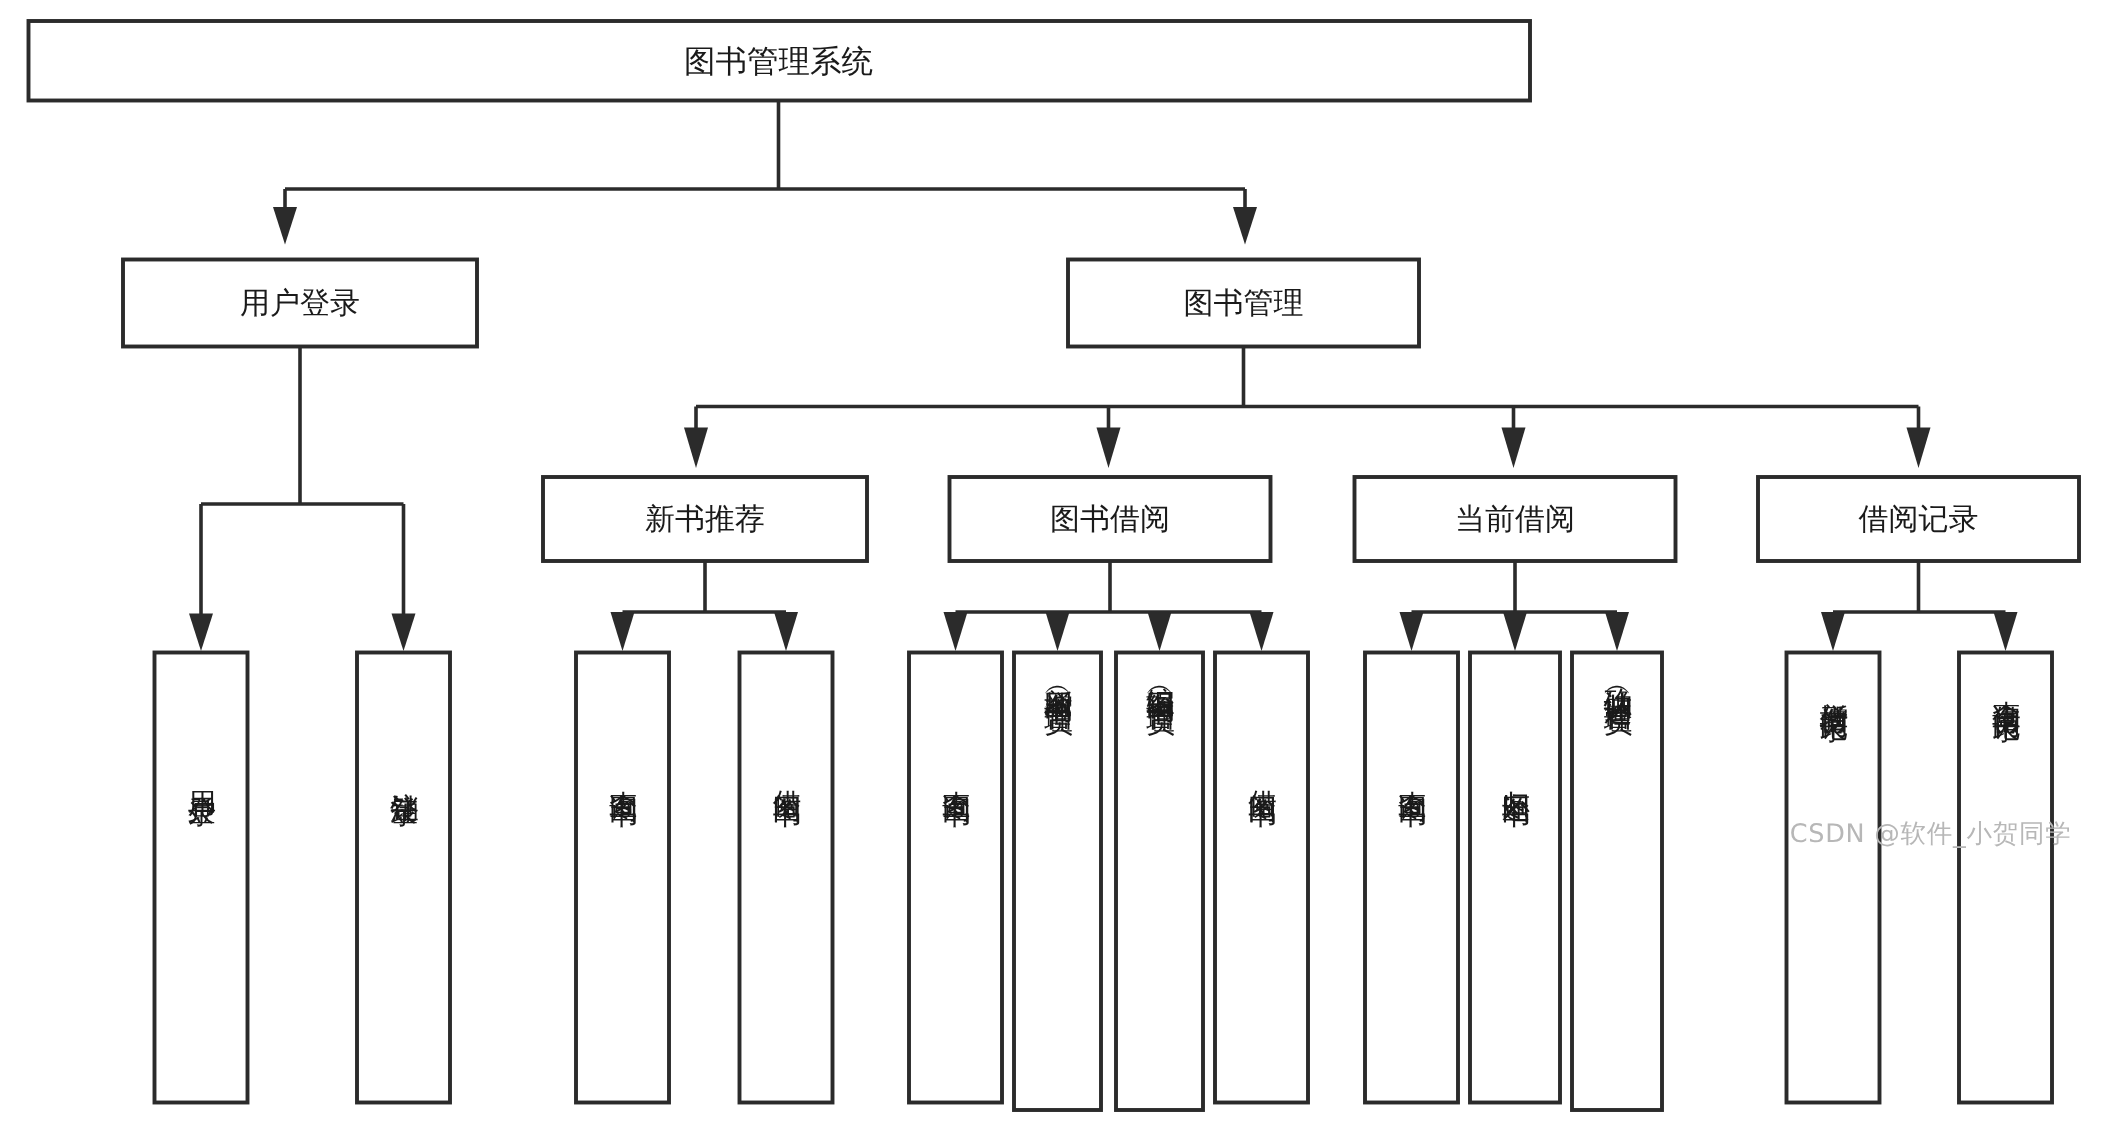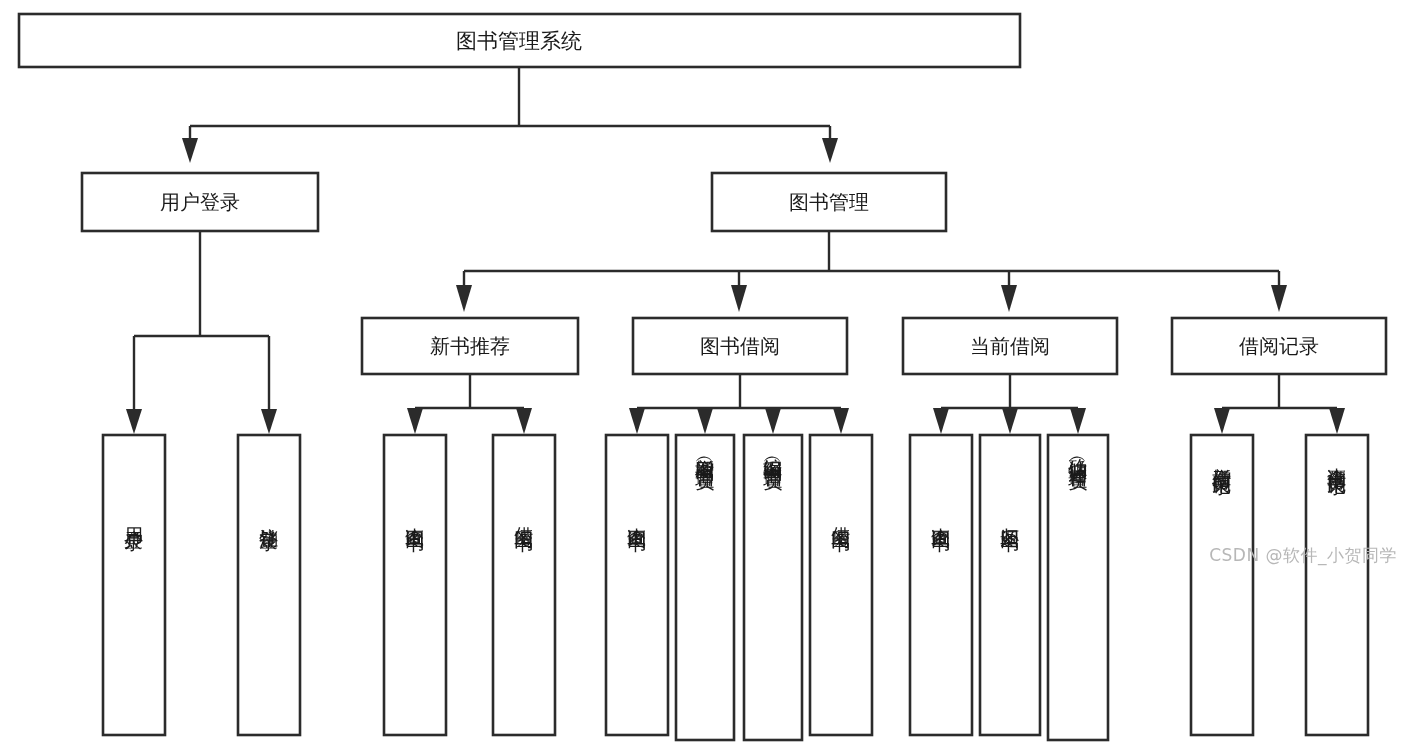--- a/index.html
+++ b/index.html
@@ -65,21 +65,21 @@
     line-height: 1.12;
     color: #1a1a1a;
     letter-spacing: 2px;
     text-align: center;
     white-space: nowrap;
     pointer-events: none;
     transform: translateX(-50%);
   }
   #watermark {
     position: absolute;
-    right: 8px;
+    right: 24px;
     bottom: 6px;
     font-family: "DejaVu Sans", "Liberation Sans", sans-serif;
     font-size: 17px;
     color: #b7b7b7;
     white-space: nowrap;
     letter-spacing: 0.5px;
   }
 </style>
 </head>
 <body>

